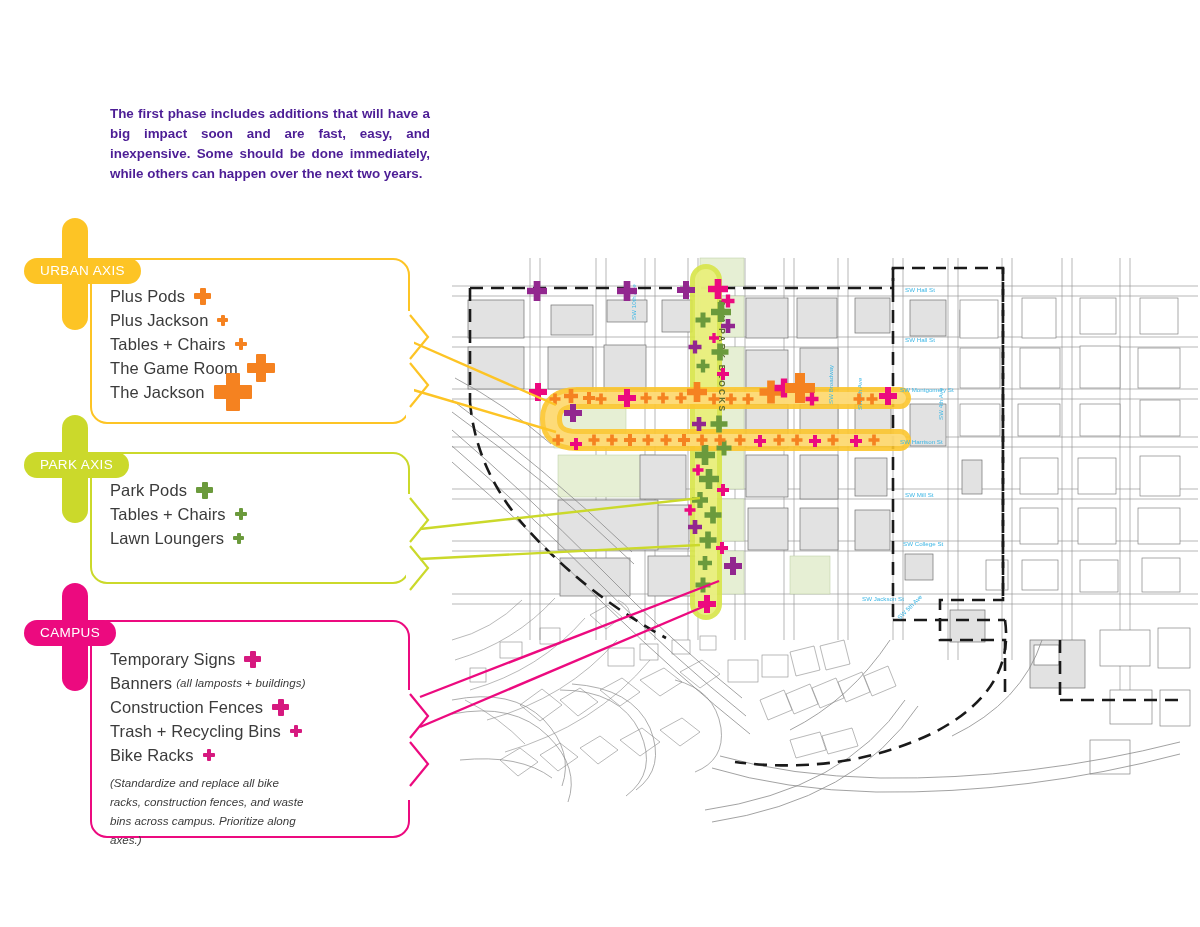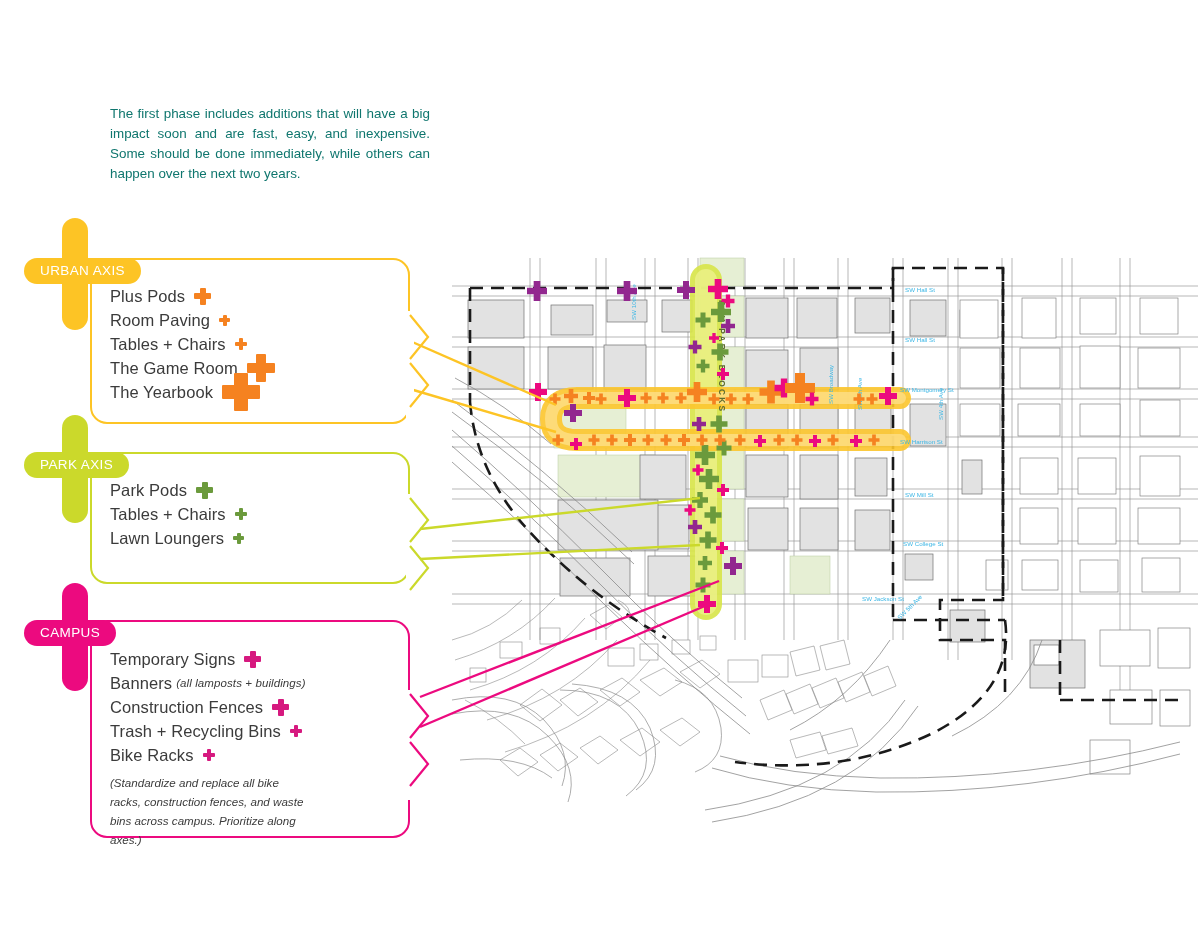--- a/index.html
+++ b/index.html
@@ -26,22 +26,23 @@
     letter-spacing:-1px;
     color:#6B9A3C;
     line-height:1;
   }
   #intro-paragraph{
     position:absolute;
     left:110px; top:104px;
     width:320px;
     font-size:13.4px;
     line-height:20px;
-    color:#0f766e;
+    color:#4c1d95;
     text-align:justify;
+    font-weight:bold;
   }
 
   
   .panel{ position:absolute; }
   .panel-box{
     position:absolute;
     left:90px;
     border:2.2px solid var(--c);
     border-radius:17px;
     background:#ffffff;
@@ -464,42 +465,42 @@
       <div class="tab" style="left: 24px; top: 258px; background: rgb(253, 196, 37);">URBAN AXIS</div>
       <div class="items" style="left: 110px; top: 284px;">
         <div class="item">
           <span class="item-label">Plus Pods</span>
           <span class="plus" style="width: 17px; height: 17px; --pc: #F58220;">
             <i style="position:absolute;left:5.5px;top:0;width:6px;height:17px;background:#F58220;border-radius:1px;display:block"></i>
             <i style="position:absolute;top:5.5px;left:0;height:6px;width:17px;background:#F58220;border-radius:1px;display:block"></i>
           </span>
         </div>
         <div class="item">
-          <span class="item-label">Room Paving</span>
+          <span class="item-label">Plus Jackson</span>
           <span class="plus" style="width: 11px; height: 11px; --pc: #F58220;">
             <i style="position:absolute;left:3.5px;top:0;width:4px;height:11px;background:#F58220;border-radius:1px;display:block"></i>
             <i style="position:absolute;top:3.5px;left:0;height:4px;width:11px;background:#F58220;border-radius:1px;display:block"></i>
           </span>
         </div>
         <div class="item">
           <span class="item-label">Tables + Chairs</span>
           <span class="plus" style="width: 12px; height: 12px; --pc: #F58220;">
             <i style="position:absolute;left:4px;top:0;width:4px;height:12px;background:#F58220;border-radius:1px;display:block"></i>
             <i style="position:absolute;top:4px;left:0;height:4px;width:12px;background:#F58220;border-radius:1px;display:block"></i>
           </span>
         </div>
         <div class="item">
           <span class="item-label">The Game Room</span>
           <span class="plus" style="width: 28px; height: 28px; --pc: #F58220;">
             <i style="position:absolute;left:9px;top:0;width:10px;height:28px;background:#F58220;border-radius:1px;display:block"></i>
             <i style="position:absolute;top:9px;left:0;height:10px;width:28px;background:#F58220;border-radius:1px;display:block"></i>
           </span>
         </div>
         <div class="item">
-          <span class="item-label">The Yearbook</span>
+          <span class="item-label">The Jackson</span>
           <span class="plus" style="width: 38px; height: 38px; --pc: #F58220;">
             <i style="position:absolute;left:12px;top:0;width:14px;height:38px;background:#F58220;border-radius:1px;display:block"></i>
             <i style="position:absolute;top:12px;left:0;height:14px;width:38px;background:#F58220;border-radius:1px;display:block"></i>
           </span>
         </div>
       </div>
     </div>
   <div class="panel" id="panel-park-axis" style="--c: #CBD92B;">
       <div class="tab-plus v" style="left: 62px; top: 415px; width: 26px; height: 108px; background: rgb(203, 217, 43);"></div>
       <div class="tab-plus h" style="left: 36px; top: 452px; width: 78px; height: 26px; background: rgb(203, 217, 43);"></div>

